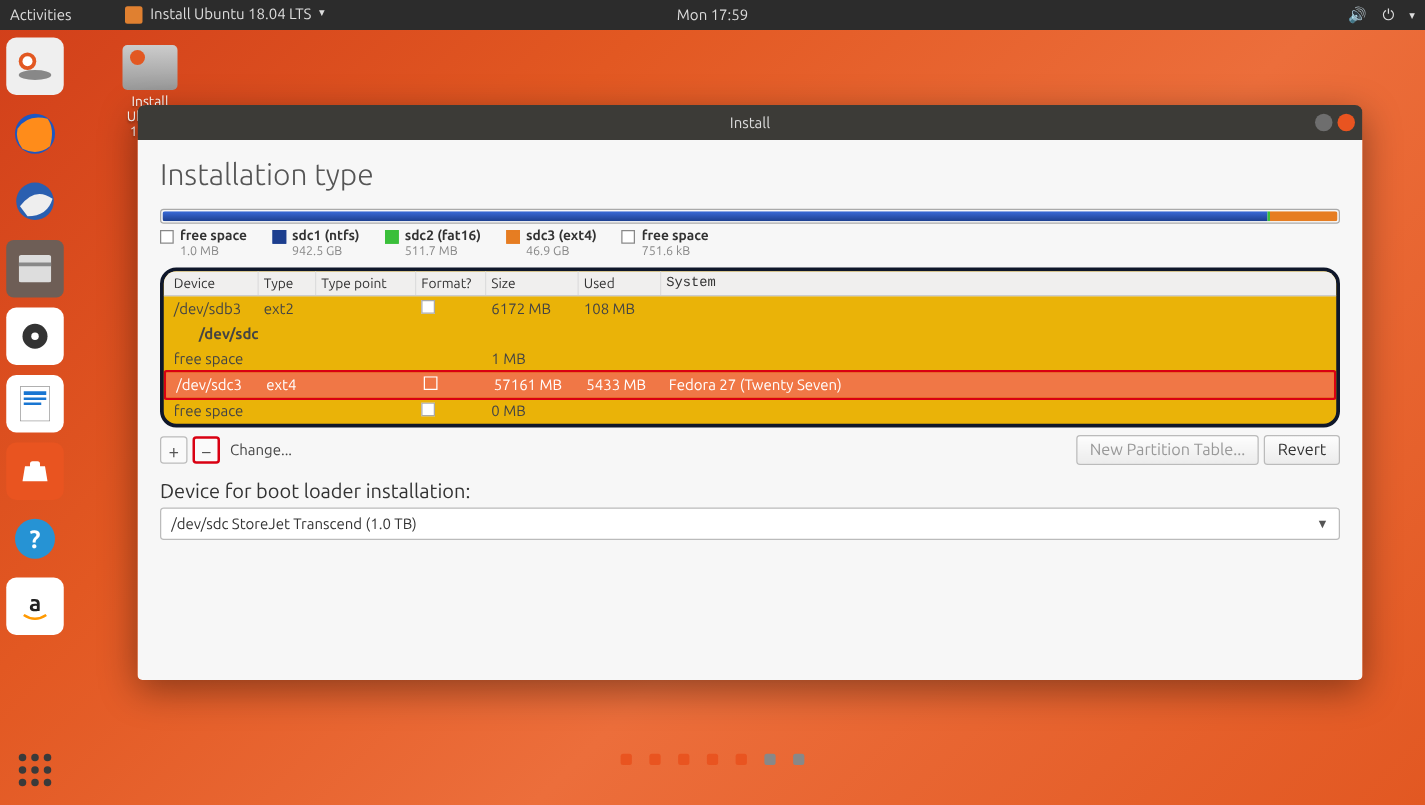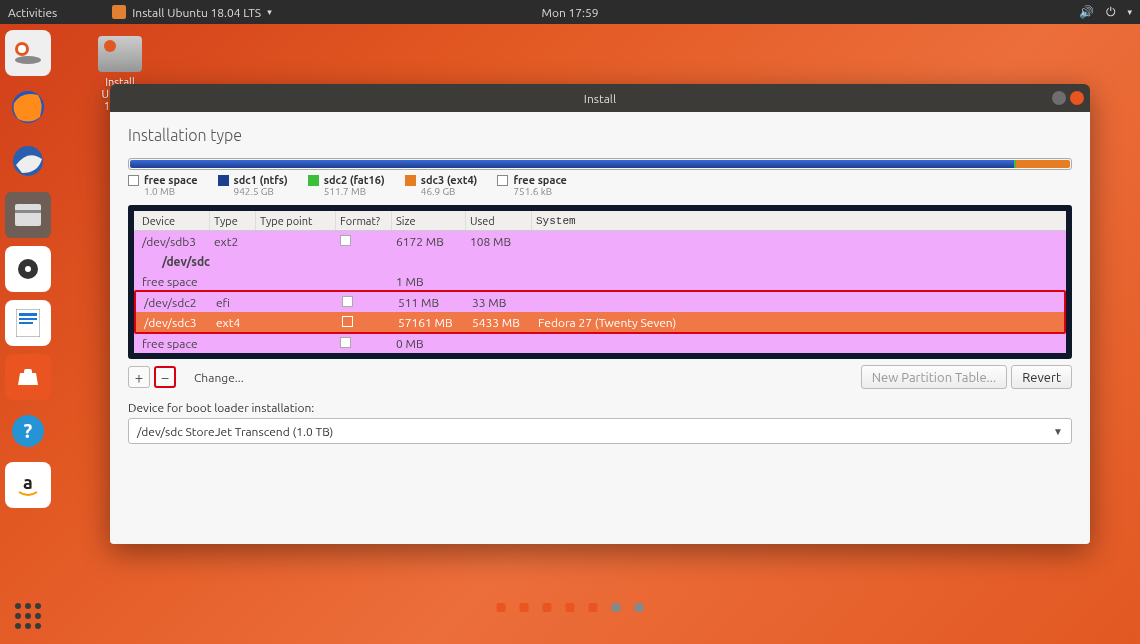--- a/index.html
+++ b/index.html
@@ -1,74 +1,74 @@
 <!DOCTYPE html>
 <html><head>
 <meta charset="utf-8">
 <style>
   * { box-sizing: border-box; margin: 0; padding: 0; font-family: Ubuntu, "Segoe UI", sans-serif; }
   body { width: 1140px; height: 644px; background: linear-gradient(135deg, #d13f1a 0%, #e25822 30%, #ec6e3b 60%, #e25822 100%); overflow: hidden; position: relative; }
   
   .top-panel { height:24px; background:#2c2c2c; color:#ddd; display:flex; align-items:center; font-size:12px; padding:0 8px; position:relative;}
-  .top-panel .left { display:flex; align-items:center; gap:26px;}
+  .top-panel .left { display:flex; align-items:center; gap:14px;}
   .top-panel .center { position:absolute; left:50%; transform:translateX(-50%);}
   .top-panel .right { position:absolute; right:8px; display:flex; align-items:center; gap:12px;}
-  .top-panel .app-indicator { display:flex; align-items:center; gap:6px;padding-left:29px;}
+  .top-panel .app-indicator { display:flex; gap:6px;padding-left:29px;}
   .top-panel .app-icon { width:14px; height:14px; background:#e08030; border-radius:2px;}
   .caret-down { font-size:9px; }
   
   .launcher { position:absolute; left:0; top:24px; bottom:0; width:56px; display:flex; flex-direction:column; align-items:center; padding-top:6px; gap:8px;}
   .launcher .dock-item { width:46px; height:46px; border-radius:8px; display:flex; align-items:center; justify-content:center; font-size:22px; color:#fff;}
   .launcher .apps-button { position:absolute; bottom:10px; left:10px; width:36px; height:36px; display:grid; grid-template-columns:repeat(3,6px); grid-template-rows:repeat(3,6px); gap:4px; align-content:center; justify-content:center;}
   .launcher .apps-button span{ width:6px; height:6px; background:#3a3a3a; border-radius:50%;}
   
   .desktop-icon { position:absolute; top:36px; left:90px; width:60px; text-align:center; color:#fff; font-size:11px;}
   .desktop-icon .icon-img { width:44px; height:36px; margin:0 auto 4px; background:linear-gradient(#ccc,#999); border-radius:4px; position:relative;}
   .desktop-icon .icon-img::after{content:""; position:absolute; top:4px; left:6px; width:12px; height:12px; background:#e25822; border-radius:50%;}
   
   .window { position:absolute; top:84px; left:110px; width:980px; height:460px; border-radius:6px 6px 4px 4px; box-shadow:0 8px 30px rgba(0,0,0,.4); display:flex; flex-direction:column; overflow:hidden;}
   .titlebar { height:28px; background:#3c3b37; color:#ddd; display:flex; align-items:center; justify-content:center; font-size:12px; position:relative;}
   .window-controls { position:absolute; right:6px; display:flex; gap:4px;}
   .win-btn { width:14px; height:14px; border-radius:50%;}
   .win-btn.min { background:#6e6e6e;}
   .win-btn.cls { background:#e95420;}
   .window-body { flex:1; background:#f7f7f7; padding:14px 18px 12px; display:flex; flex-direction:column; color:#333; font-size:13px;}
-  .section-title { font-size:16px; color:#555; margin-bottom:14px; font-weight:300;}
+  .section-title { font-size:24px; color:#555; margin-bottom:14px; font-weight:300;}
   .part-bar-wrap { border:1px solid #aaa; border-radius:3px; padding:1px; margin-bottom:4px;}
   .part-bar { height:8px; display:flex; border-radius:2px; overflow:hidden;}
   .seg { height:100%;}
   .legend-row { display:flex; gap:20px; margin-bottom:8px; font-size:11px; flex-wrap:wrap;}
   .legend-item { display:flex; align-items:flex-start; gap:5px;}
   .swatch { width:11px; height:11px; border:1px solid #888; margin-top:1px;}
   .legend-item .labels{ display:flex; flex-direction:column; line-height:1.1;}
   .legend-item .labels .name{ color:#333; font-weight:600; font-size:11px;}
   .legend-item .labels .sz{ color:#888; font-size:10px;}
   
-  .tbl { border:6px solid #0f172a; border-radius:3px; overflow:hidden; font-size:12px; background:#f0abfc;}
+  .tbl { border:3px solid #0f172a; border-radius:13px; overflow:hidden; font-size:12px; background:#eab308;}
   .tbl .hdr, .tbl .row { display:grid; grid-template-columns: 72px 46px 80px 56px 74px 66px 1fr; align-items:center; height:20px; padding:0 4px;}
   .tbl .hdr { background:#f0efee; border-bottom:1px solid #ccc; color:#333; font-size:11px;}
   .tbl .hdr > div{ border-right:1px solid #ddd; padding-left:4px; height:100%; display:flex; align-items:center;}
   .tbl .hdr > div:last-child{border-right:none;font-family:Liberation Mono, monospace;}
   .tbl .row > div{ padding-left:4px; white-space:nowrap; overflow:hidden; text-overflow:ellipsis;}
   .tbl .row { color:#444;}
   .tbl .row.sel { background:#f07746; color:#fff;}
   .fmt-box { width:11px; height:11px; border:1px solid #aaa; background:#fff; display:inline-block;}
   .row.sel .fmt-box{ border-color:#fff; background:#f07746;}
   .device-parent-row{ font-weight:600;text-align:right;}
   .highlight-box { border:2px solid #d90012; border-radius:2px; padding:0; margin:-1px 0;}
   
   .under-tbl { display:flex; align-items:center; margin-top:6px; gap:4px;}
   .icon-btn { width:22px; height:22px; border:1px solid #bbb; background:#fafafa; border-radius:3px; display:flex; align-items:center; justify-content:center; font-size:15px; color:#555; cursor:pointer;}
   .icon-btn.hl { border:2px solid #d90012;}
-  .txt-link { font-size:12px; color:#444; margin-left:14px; cursor:pointer;}
+  .txt-link { font-size:12px; color:#444; margin-left:4px; cursor:pointer;}
   .under-tbl .spacer{flex:1;}
   .btn { border:1px solid #bbb; background:linear-gradient(#fdfdfd,#ececec); border-radius:3px; padding:4px 10px; font-size:13px; color:#333; cursor:pointer;}
   .btn.disabled{ color:#999;}
   
-  .boot-label { font-size:12px; color:#333; margin-top:12px; margin-bottom:4px;}
+  .boot-label { font-size:16px; color:#333; margin-top:12px; margin-bottom:4px;}
   .combo { border:1px solid #bbb; background:#fff; border-radius:3px; height:26px; display:flex; align-items:center; padding:0 8px; font-size:12px; color:#333; position:relative;}
   .combo .chev { position:absolute; right:8px; font-size:10px; color:#555;}
   
   .footer-btns { display:flex; gap:8px; justify-content:flex-end; margin-top:18px;}
   .footer-btns .btn { padding:6px 18px;}
   
   .steps { position:absolute; bottom:32px; left:50%; transform:translateX(-50%); display:flex; gap:14px;}
   .steps .dot{ width:9px; height:9px; border-radius:2px;}
   .steps .dot.o{ background:#e95420;}
   .steps .dot.g{ background:#888;}
@@ -258,29 +258,20 @@
           <div class="row">
             <div>free space</div>
             <div></div>
             <div></div>
             <div></div>
             <div>1 MB</div>
             <div></div>
             <div></div>
           </div>
           <div class="highlight-box">
-            <div class="row">
-              <div>/dev/sdc2</div>
-              <div>efi</div>
-              <div></div>
-              <div><span class="fmt-box"></span></div>
-              <div>511 MB</div>
-              <div>33 MB</div>
-              <div></div>
-            </div>
             <div class="row sel">
               <div>/dev/sdc3</div>
               <div>ext4</div>
               <div></div>
               <div><span class="fmt-box"></span></div>
               <div>57161 MB</div>
               <div>5433 MB</div>
               <div>Fedora 27 (Twenty Seven)</div>
             </div>
           </div>

